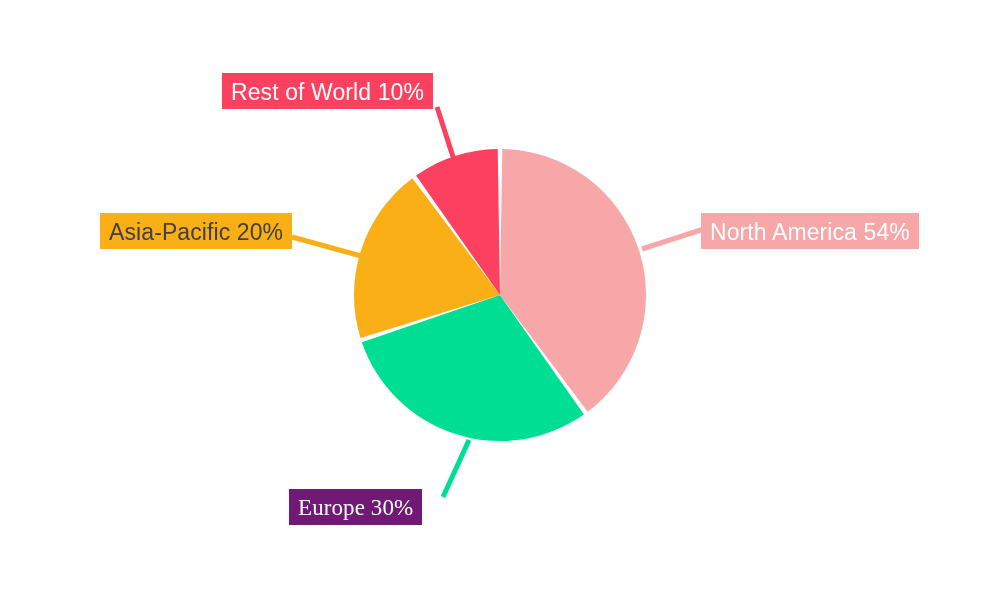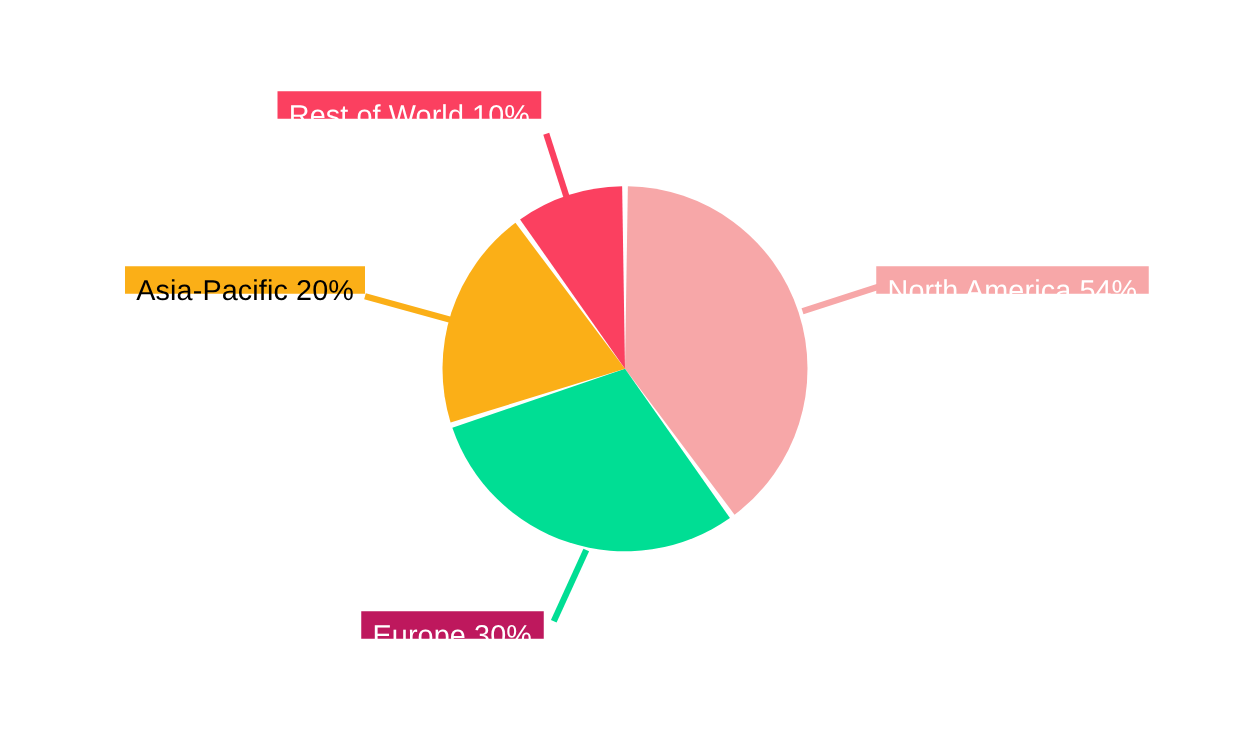--- a/index.html
+++ b/index.html
@@ -21,21 +21,21 @@
     top: 0;
     width: 1000px;
     height: 600px;
   }
   .callout-label {
     position: absolute;
     color: #ffffff;
     font-family: "Liberation Sans", sans-serif;
     font-size: 23px;
     line-height: 38px;
-    height: 22px;
+    height: 36px;
     padding: 0 9px;
     white-space: nowrap;
     box-sizing: border-box;
     letter-spacing: 0.1px;
   }
   #label-north-america { left: 701px; top: 213px; }
   #label-europe        { left: 289px; top: 489px; }
   #label-asia-pacific  { left: 100px; top: 213px; }
   #label-rest-of-world { left: 222px; top: 73px; }
 </style>
@@ -54,19 +54,19 @@
     <g id="slice-group">
         <path d="M 500 295 L 502.29 149.02 A 146 146 0 0 1 587.66 411.75 Z" fill="#f7a7a8"></path>
         <path d="M 500 295 L 583.95 414.45 A 146 146 0 0 1 361.87 342.29 Z" fill="#00de94"></path>
         <path d="M 500 295 L 360.45 337.93 A 146 146 0 0 1 412.34 178.25 Z" fill="#fbaf17"></path>
         <path d="M 500 295 L 416.05 175.55 A 146 146 0 0 1 497.71 149.02 Z" fill="#fb4060"></path>
       </g>
   </svg>
 
   <div class="callout-label" id="label-north-america" style="background: rgb(247, 167, 168); color: rgb(255, 255, 255);">North America 54%</div>
 
-  <div class="callout-label" id="label-europe" style="background: #be185d; color: rgb(255, 255, 255);">Europe 30%</div>
+  <div class="callout-label" id="label-europe" style="background: #701a75; color: rgb(255, 255, 255); font-family: Liberation Serif, serif;">Europe 30%</div>
 
-  <div class="callout-label" id="label-asia-pacific" style="background: rgb(251, 175, 23); color: #000000;">Asia-Pacific 20%</div>
+  <div class="callout-label" id="label-asia-pacific" style="background: rgb(251, 175, 23); color: #404040;">Asia-Pacific 20%</div>
 
   <div class="callout-label" id="label-rest-of-world" style="background: rgb(251, 64, 96); color: rgb(255, 255, 255);">Rest of World 10%</div>
 
 </div>
 
 </body></html>

